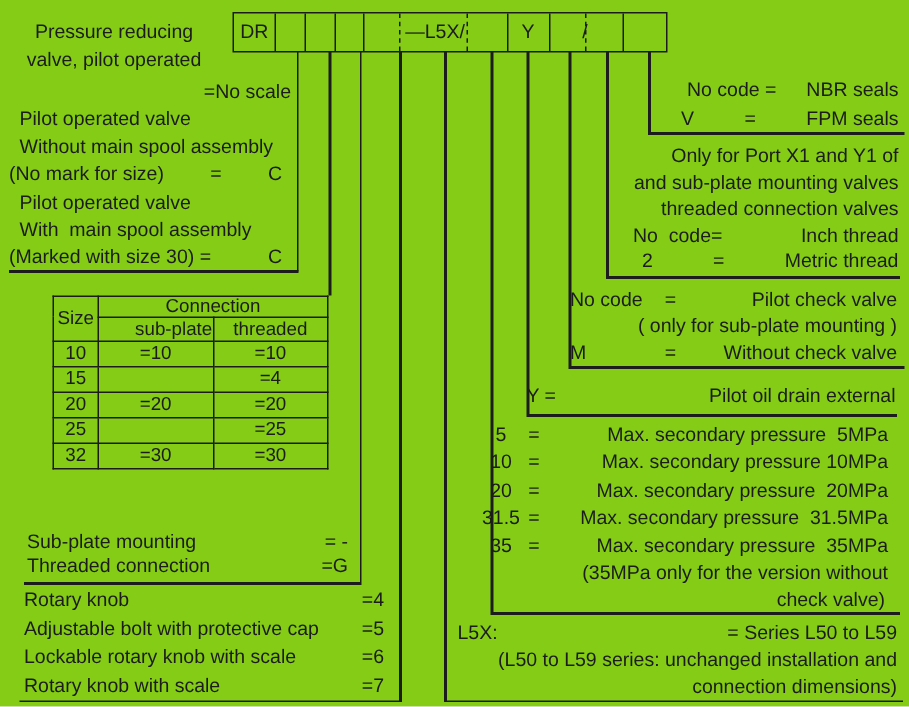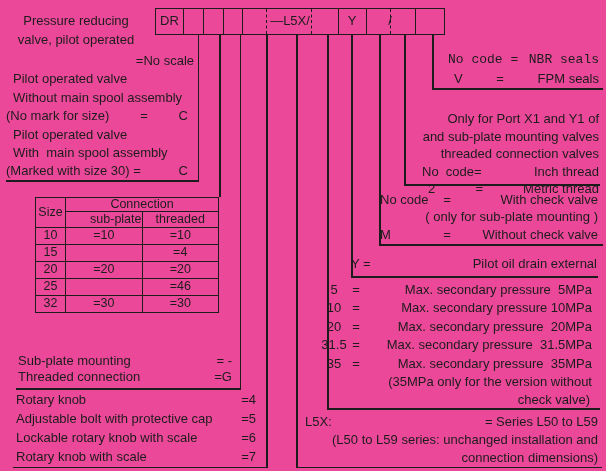--- a/index.html
+++ b/index.html
@@ -1,17 +1,17 @@
 <!DOCTYPE html>
 <html><head>
 <meta charset="utf-8">
 <style>
   html,body{margin:0;padding:0;background:#ffffff;}
   .canvas{
-    position:relative;width:606px;height:471px;background:#ec4899;
+    position:relative;width:606px;height:471px;background:#84cc16;
     font-family:"Liberation Sans", sans-serif;color:#1c1c1c;font-size:13px;
     overflow:hidden;
   }
   .vl{position:absolute;width:1.5px;background:#1c1c1c;}
   .hl{position:absolute;height:1.5px;background:#1c1c1c;}
   .txt{position:absolute;white-space:nowrap;}
   .pre{white-space:pre;}
   .row{display:flex;align-items:center;}
   .sb{justify-content:space-between;}
   .r{text-align:right;}
@@ -118,21 +118,21 @@
       <td>=4</td>
     </tr>
     <tr style="height:17px;">
       <td>20</td>
       <td>=20</td>
       <td>=20</td>
     </tr>
     <tr style="height:17px;">
       <td>25</td>
       <td></td>
-      <td>=46</td>
+      <td>=25</td>
     </tr>
     <tr style="height:17px;">
       <td>32</td>
       <td>=30</td>
       <td>=30</td>
     </tr>
   </tbody>
     </table>
 
   <div class="block" style="left:18px;top:353px;width:214px;line-height:15.5px;">
@@ -206,47 +206,47 @@
 
   <div class="block row sb" style="left:351px;top:255px;width:246px;height:16px;">
     <span class="pre">Y =</span>
     <span class="pre">Pilot oil drain external</span>
   </div>
 
   <div class="block" style="left:380px;top:191px;width:218px;line-height:17.3px;">
     <div class="row">
       <span class="pre" style="width:58px;">No code</span>
       <span class="c pre" style="width:18px;">=</span>
-      <span class="r pre" style="flex:1;">With check valve</span>
+      <span class="r pre" style="flex:1;">Pilot check valve</span>
     </div>
     <div class="r pre">( only for sub-plate mounting )</div>
     <div class="row">
       <span class="pre" style="width:58px;">M</span>
       <span class="c pre" style="width:18px;">=</span>
       <span class="r pre" style="flex:1;">Without check valve</span>
     </div>
   </div>
 
-  <div class="block" style="left:404px;top:110px;width:195px;line-height:17.5px;">
+  <div class="block" style="left:404px;top:95px;width:195px;line-height:17.5px;">
     <div class="r pre">Only for Port X1 and Y1 of</div>
     <div class="r pre">and sub-plate mounting valves</div>
     <div class="r pre">threaded connection valves</div>
     <div class="row sb" style="padding-left:18px;">
       <span class="pre">No  code=</span>
       <span class="pre">Inch thread</span>
     </div>
     <div class="row sb" style="padding-left:24px;">
       <span class="pre">2</span>
       <span class="pre">=</span>
       <span class="pre">Metric thread</span>
     </div>
   </div>
 
   <div class="block" style="left:432px;top:50px;width:167px;line-height:19px;">
-    <div class="row sb" style="padding-left:16px;font-family:Liberation Mono, monospace;">
+    <div class="row sb" style="padding-left:26px;">
       <span class="pre">No code =</span>
       <span class="pre">NBR seals</span>
     </div>
     <div class="row sb" style="padding-left:22px;">
       <span class="pre">V</span>
       <span class="pre">=</span>
       <span class="pre">FPM seals</span>
     </div>
   </div>
 

